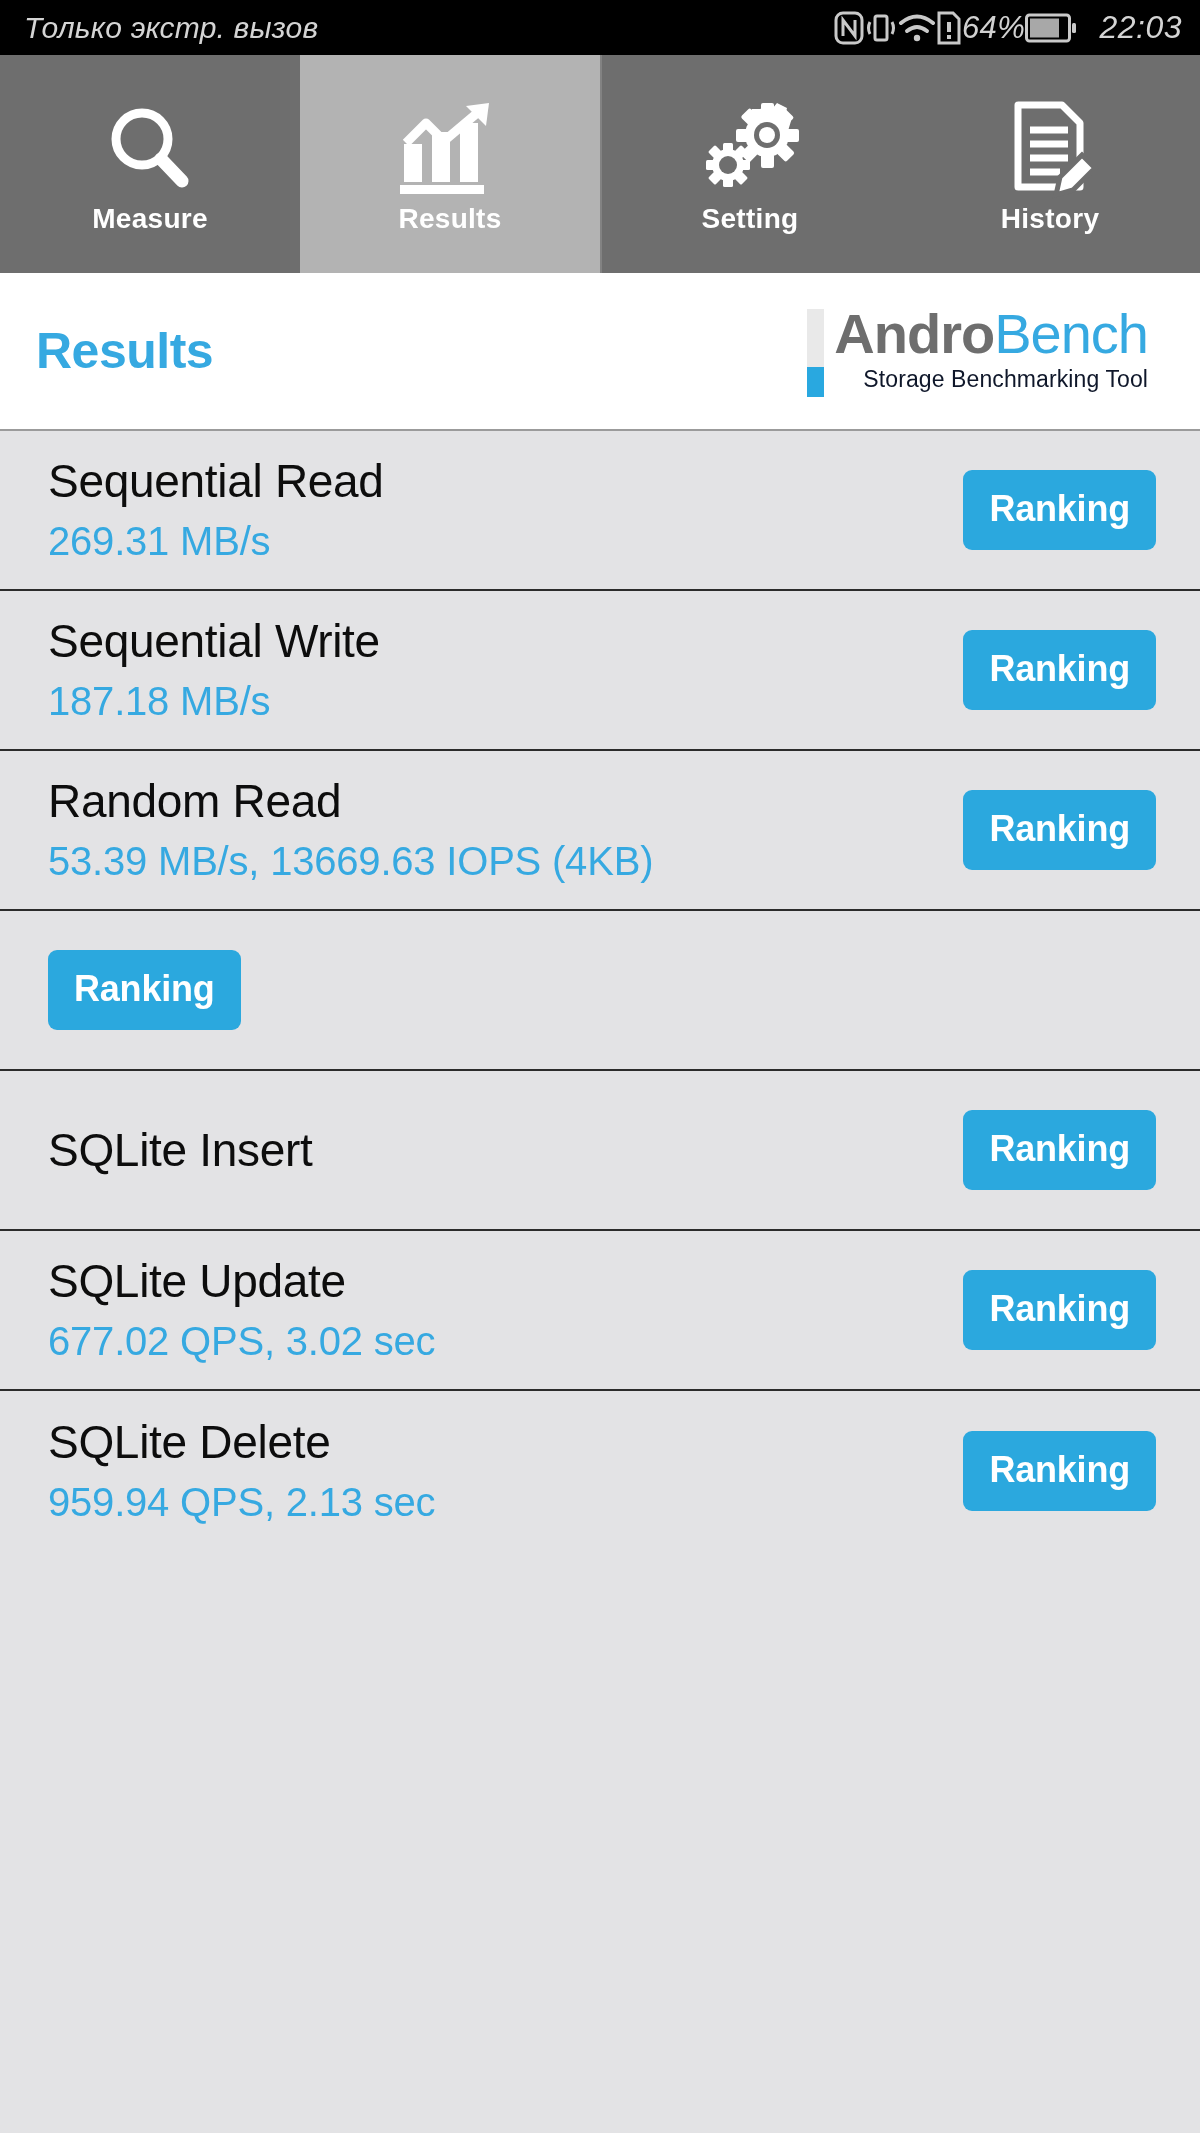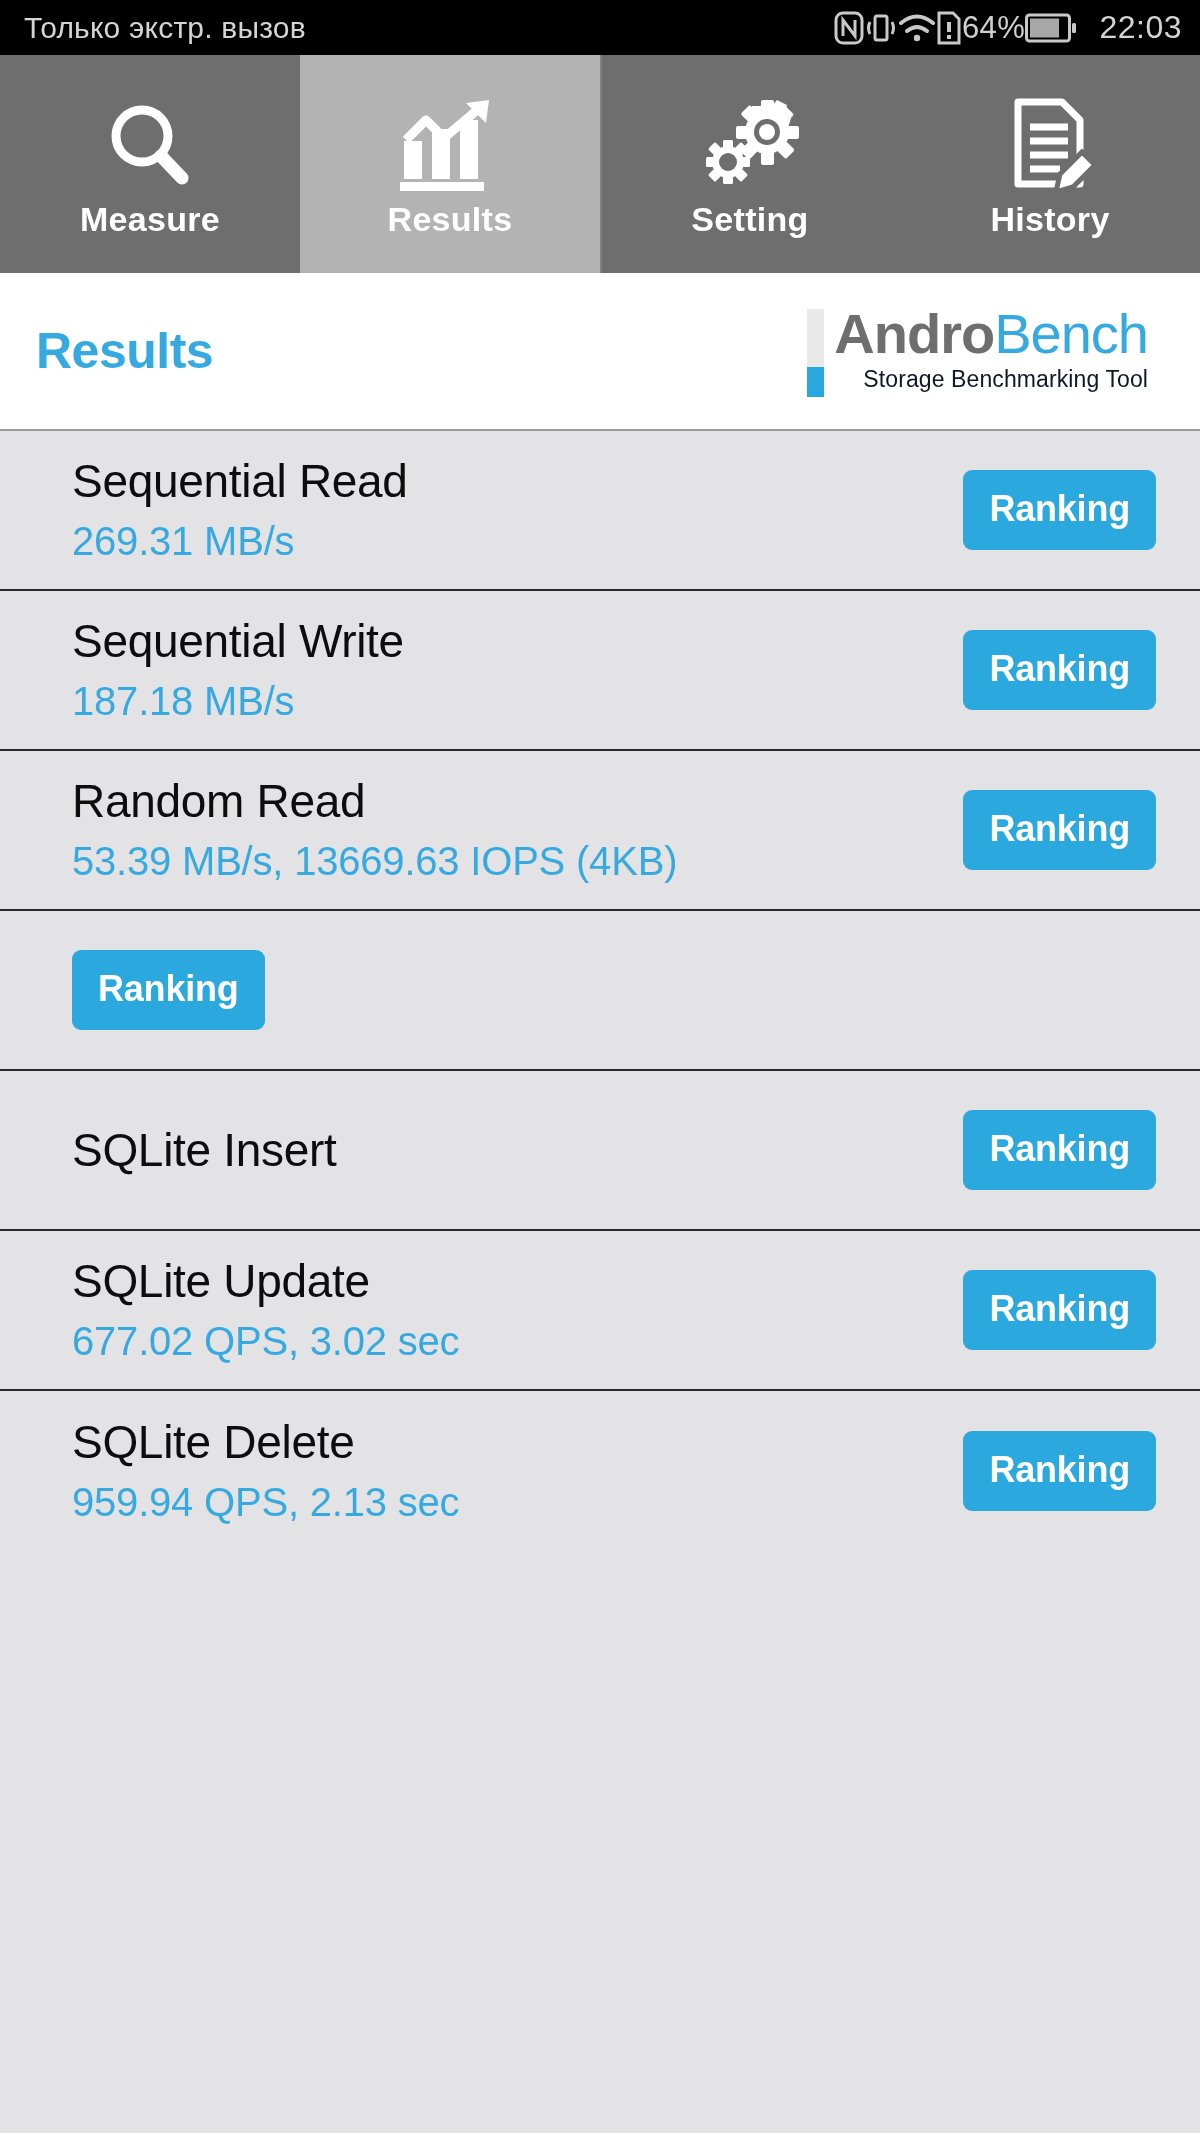--- a/index.html
+++ b/index.html
@@ -17,20 +17,21 @@
 
   
   .statusbar {
     height: 55px;
     background: #000000;
     display: flex;
     align-items: center;
     justify-content: space-between;
     padding: 0 18px 0 24px;
     box-sizing: border-box;
+    font-style: italic;
   }
   .statusbar-left {
     color: #d4d4d4;
     font-size: 30px;
     letter-spacing: 0.2px;
     white-space: nowrap;
   }
   .statusbar-right {
     display: flex;
     align-items: center;
@@ -73,21 +74,21 @@
   }
   .tab-icon {
     height: 104px;
     display: flex;
     align-items: center;
     justify-content: center;
     margin-top: 4px;
   }
   .tab-label {
     color: #ffffff;
-    font-size: 34px;
+    font-size: 28px;
     font-weight: bold;
     margin-top: 2px;
     letter-spacing: 0.3px;
   }
 
   
   .page-header {
     height: 158px;
     background: #ffffff;
     display: flex;
@@ -140,21 +141,21 @@
     background: #e3e3e5;
   }
   .result-row {
     height: 160px;
     box-sizing: border-box;
     background: #e3e3e5;
     border-bottom: 2px solid #2b2b2b;
     display: flex;
     align-items: center;
     justify-content: space-between;
-    padding: 0 44px 0 72px;
+    padding: 0 44px 0 48px;
   }
   .result-row:last-child { border-bottom: none; }
   .result-texts { display: flex; flex-direction: column; justify-content: center; }
   .result-name {
     color: #0d0d0d;
     font-size: 46px;
     line-height: 54px;
     letter-spacing: -0.3px;
   }
   .result-value {

